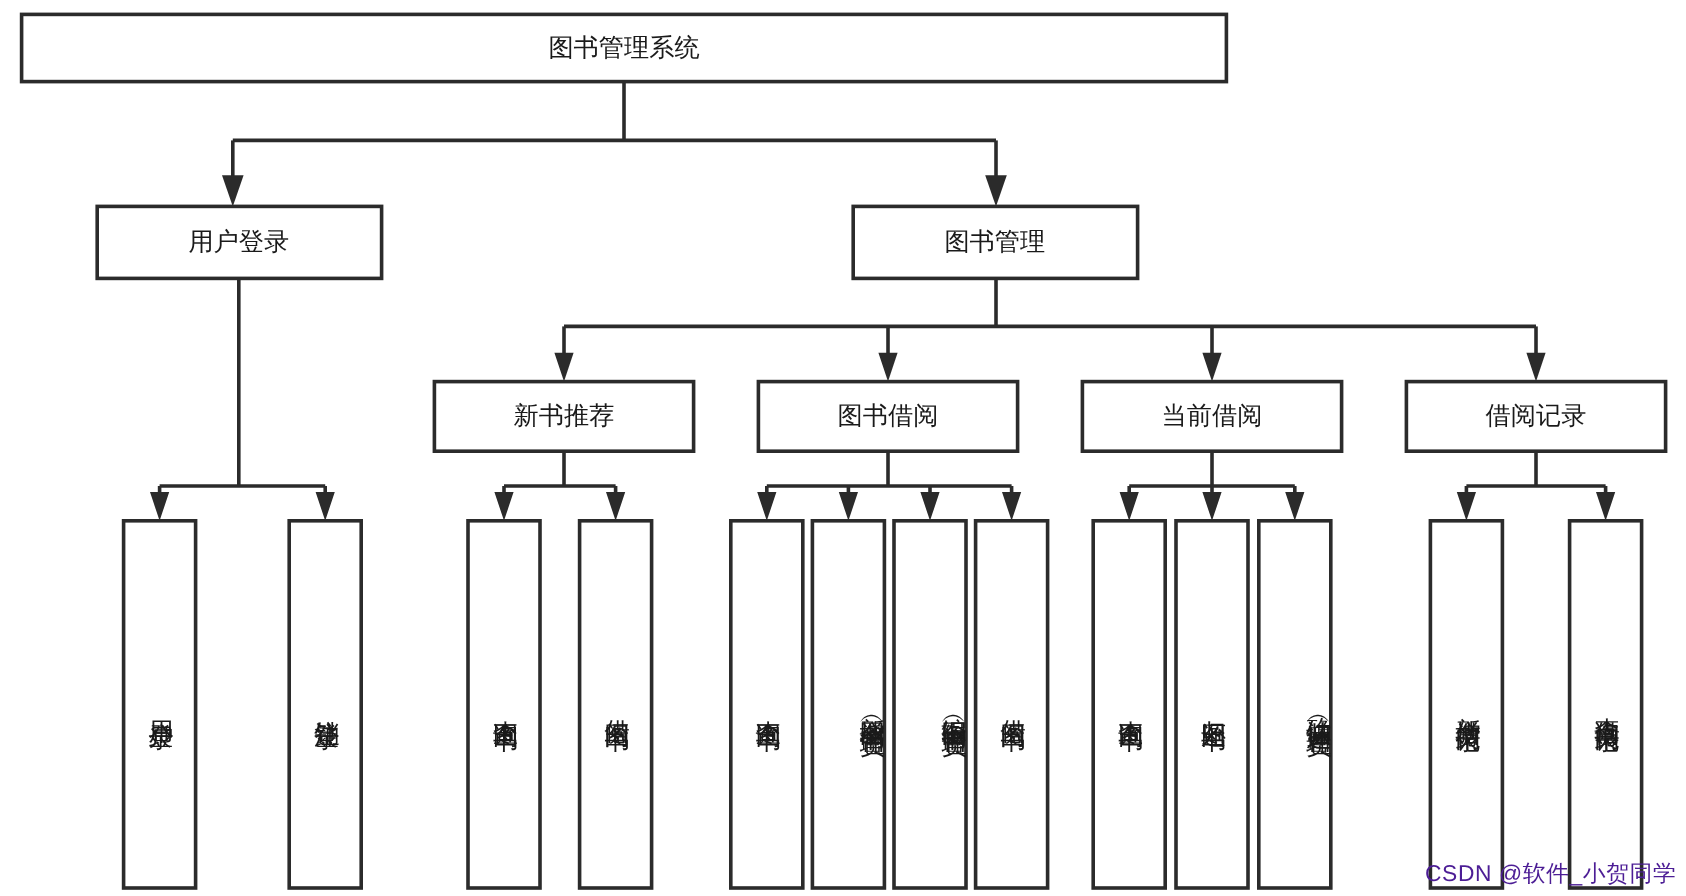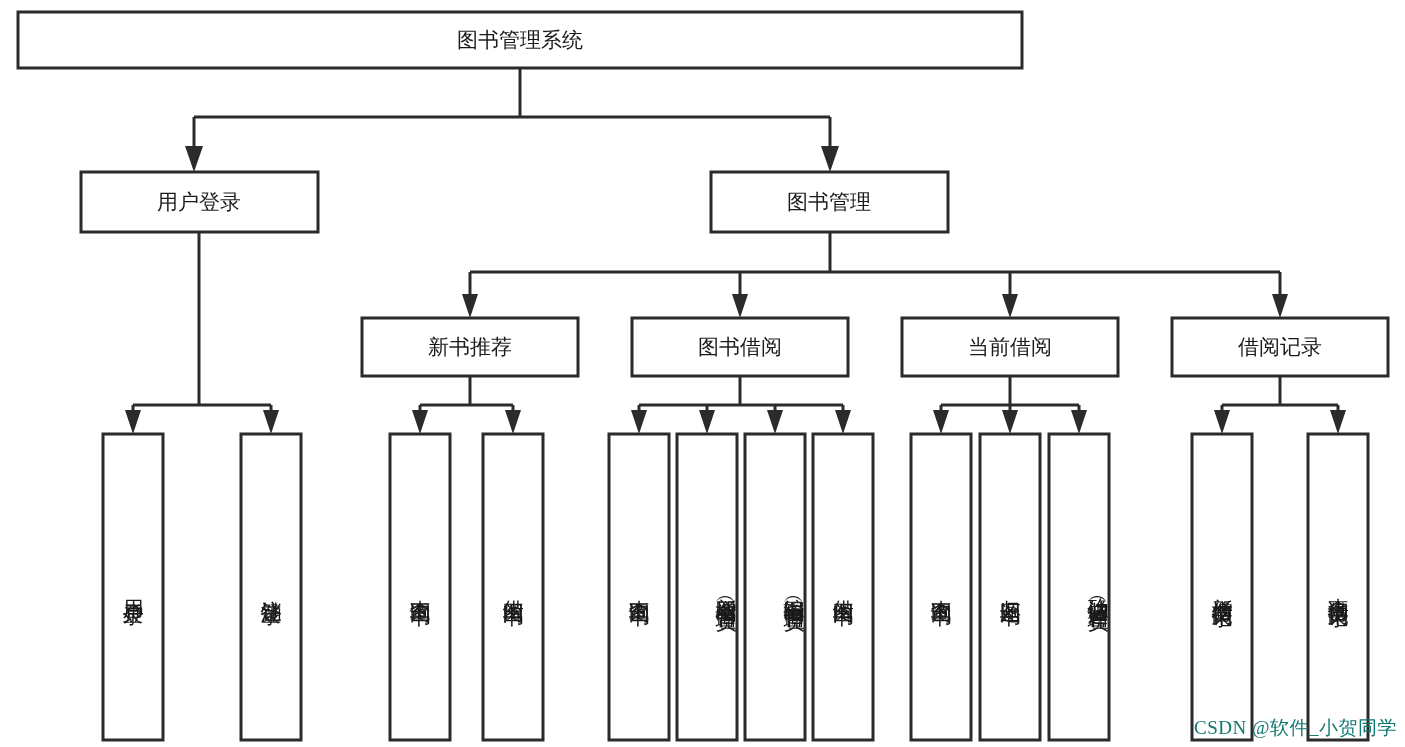--- a/index.html
+++ b/index.html
@@ -61,23 +61,23 @@
     white-space: nowrap;
     pointer-events: none;
   }
   .leaf-label.centered {
     align-items: center;
   }
   .watermark {
     position: absolute;
     right: 8px;
     bottom: 6px;
-    font-family: Liberation Serif, serif;
+    font-family: Liberation Sans, sans-serif;
     font-size: 19px;
-    color: #0f766e;
+    color: #4c1d95;
     letter-spacing: 0.5px;
     white-space: nowrap;
   }
 </style>
 </head>
 <body>
 
 <div id="diagram-root">
 
   <svg id="tree-svg" viewBox="0 0 1405 747">

